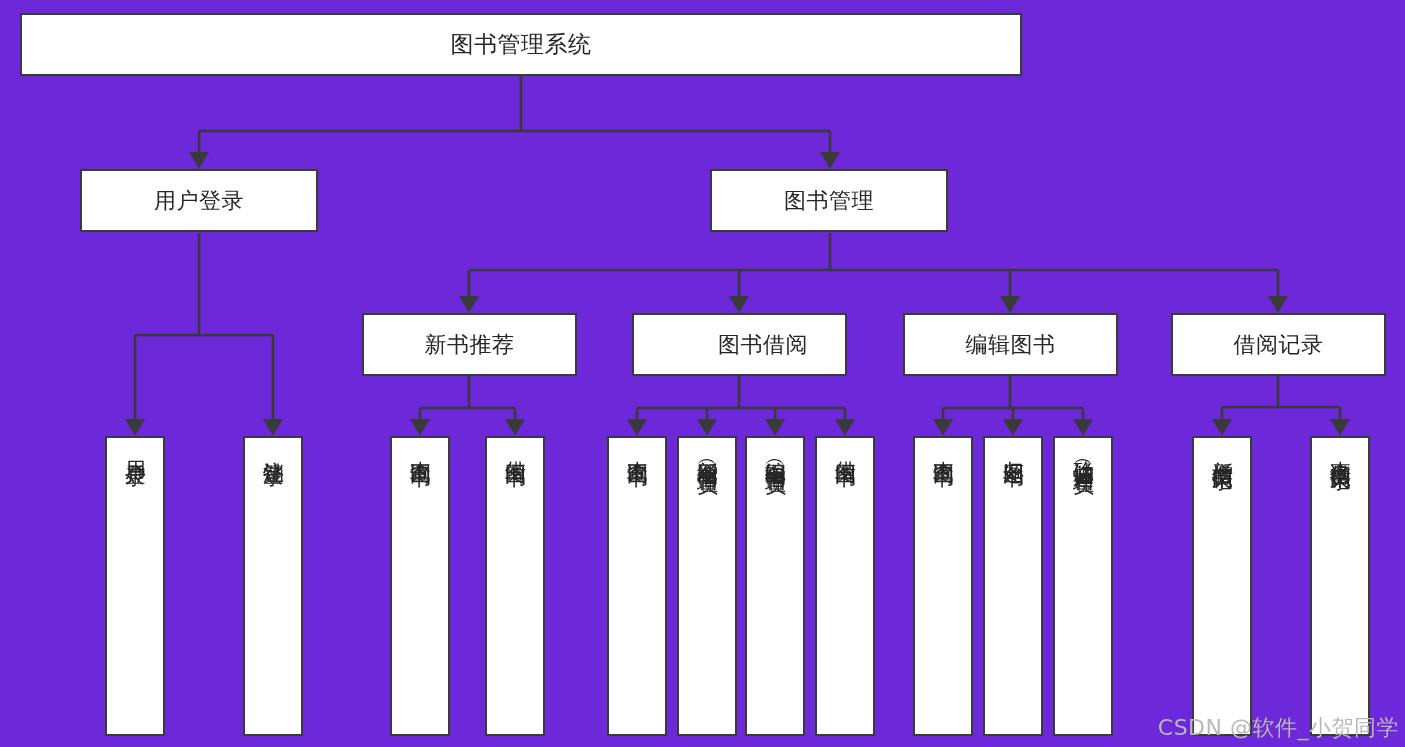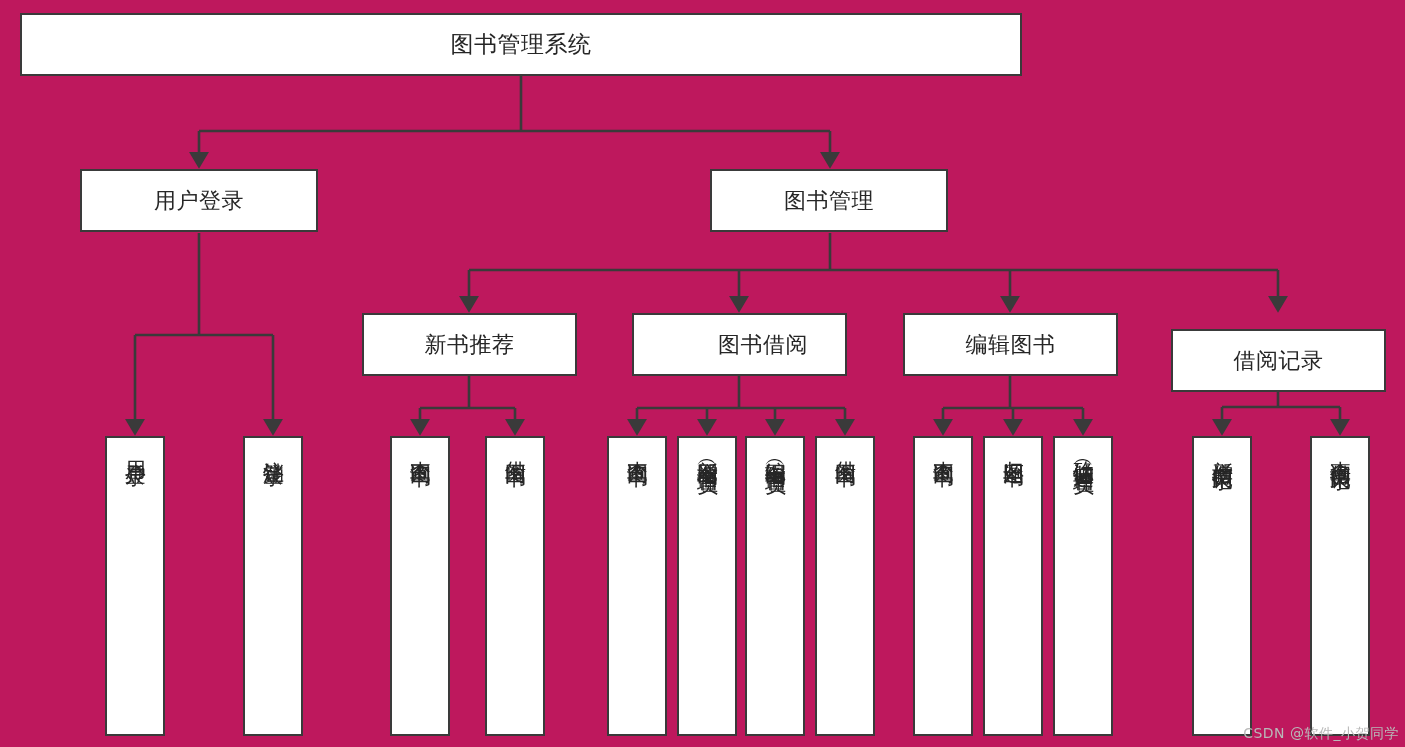--- a/index.html
+++ b/index.html
@@ -11,21 +11,21 @@
   body {
     width: 1405px;
     height: 747px;
     font-family: "DejaVu Sans", "Liberation Sans", sans-serif;
     overflow: hidden;
   }
   #diagram-root {
     position: relative;
     width: 1405px;
     height: 747px;
-    background: #be185d;
+    background: #6d28d9;
   }
   
   #connector-layer {
     position: absolute;
     left: 0;
     top: 0;
     width: 1405px;
     height: 747px;
     pointer-events: none;
   }
@@ -65,21 +65,21 @@
     font-size: 21px;
     letter-spacing: 2px;
     line-height: 1;
     white-space: nowrap;
   }
   
   #watermark {
     position: absolute;
     right: 6px;
     bottom: 4px;
-    font-size: 14px;
+    font-size: 22px;
     color: #b9b9b9;
     letter-spacing: 0.5px;
     white-space: nowrap;
     user-select: none;
   }
 </style>
 </head>
 <body>
 
 <div id="diagram-root">
@@ -153,21 +153,21 @@
   </div>
 
   <div class="node horizontal" style="left:632px; top:313px; width:215px; height:63px;padding-left:47px;">
     <span class="node-label">图书借阅</span>
   </div>
 
   <div class="node horizontal" style="left:903px; top:313px; width:215px; height:63px;">
     <span class="node-label">编辑图书</span>
   </div>
 
-  <div class="node horizontal" style="left:1171px; top:329px; width:215px; height:63px;">
+  <div class="node horizontal" style="left:1171px; top:313px; width:215px; height:63px;">
     <span class="node-label">借阅记录</span>
   </div>
 
   <div class="node vertical" style="left:105px; top:436px; width:60px; height:300px;">
     <span class="node-label">用户登录</span>
   </div>
 
   <div class="node vertical" style="left:243px; top:436px; width:60px; height:300px;">
     <span class="node-label">注销登录</span>
   </div>

